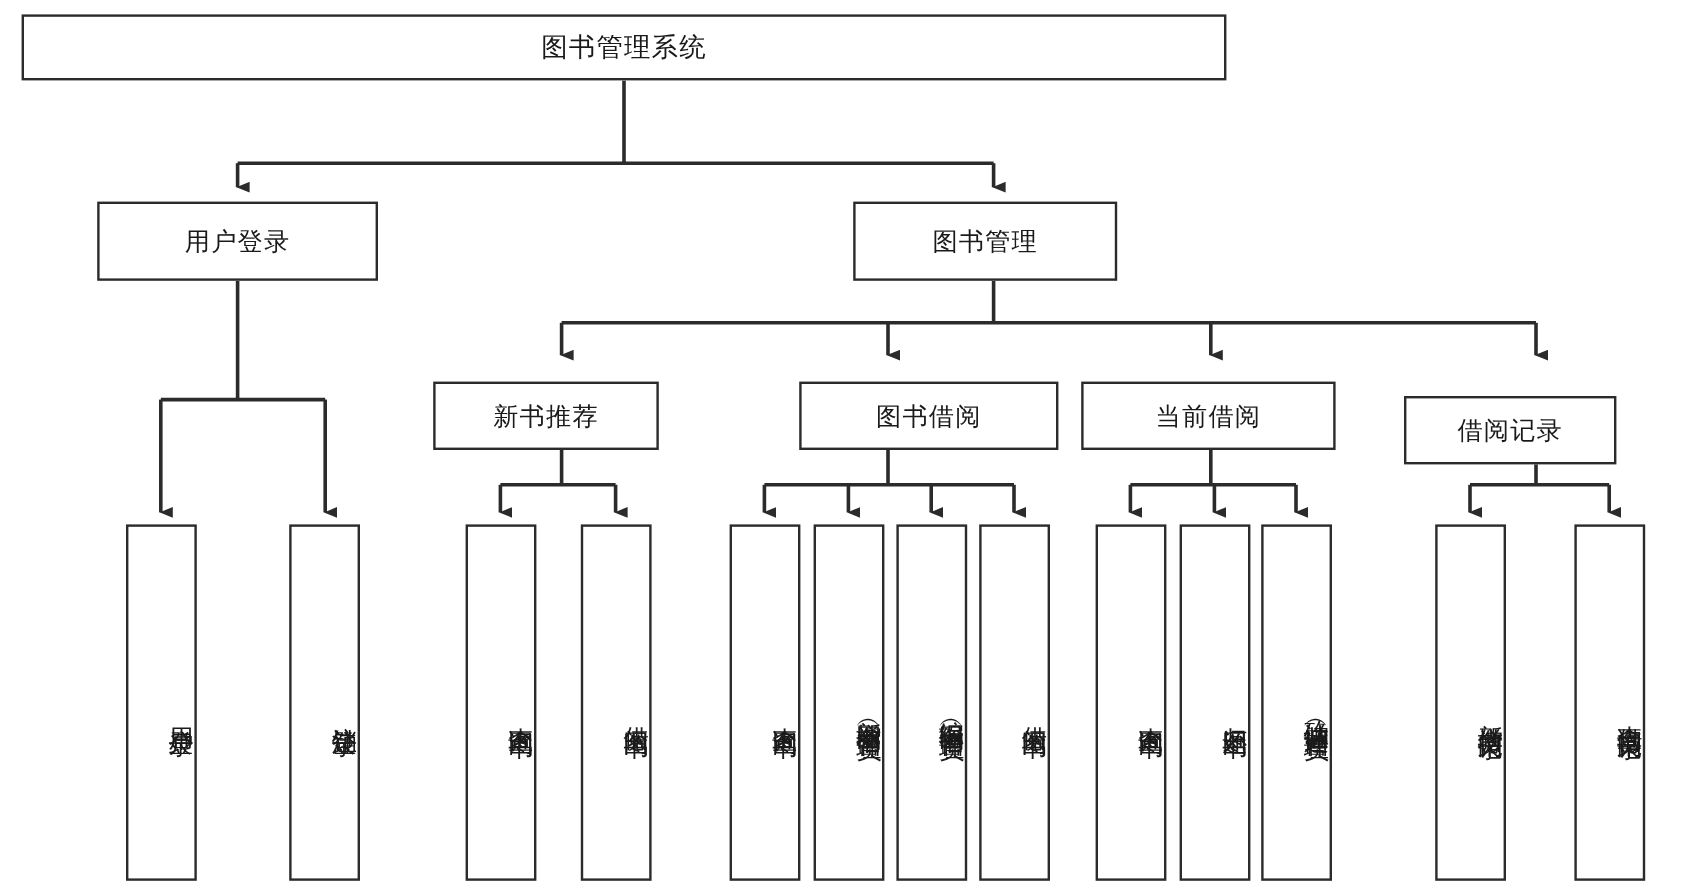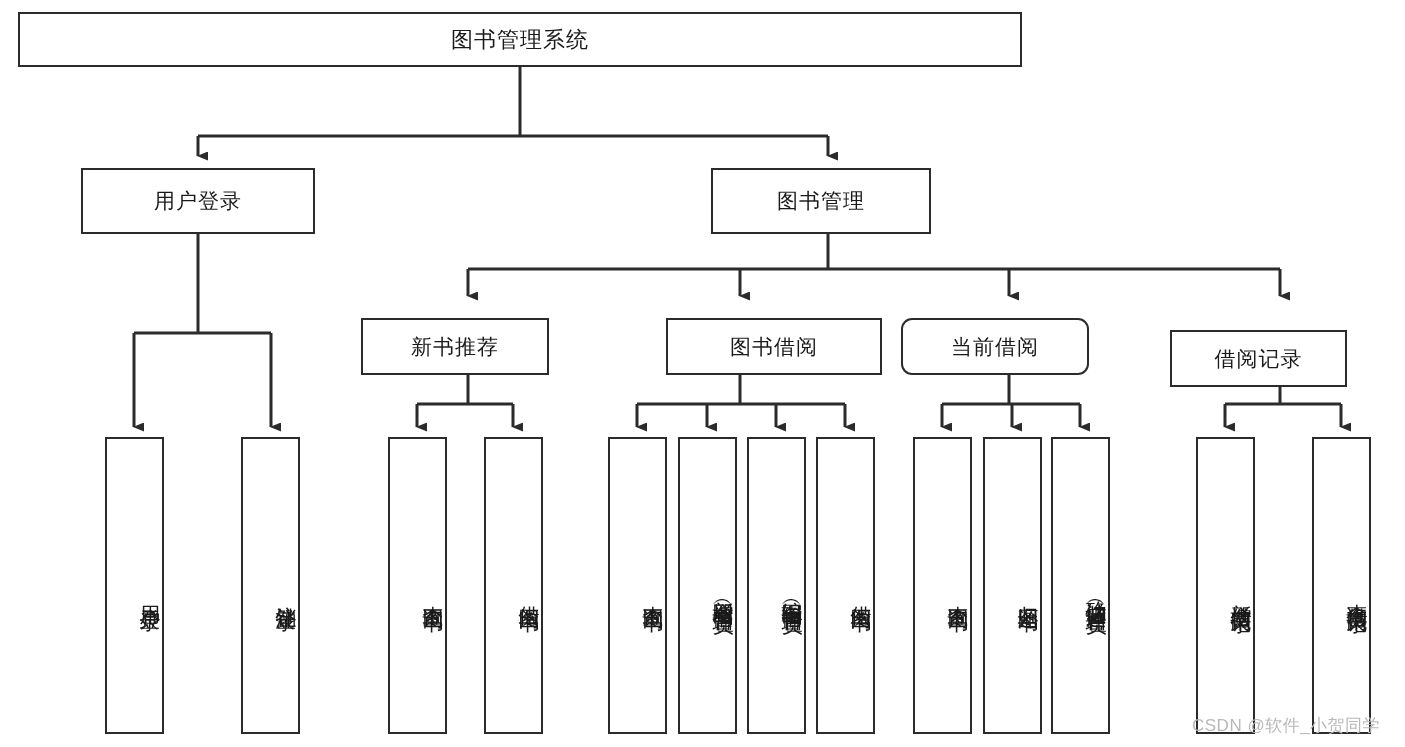--- a/index.html
+++ b/index.html
@@ -133,21 +133,21 @@
   <div class="node horiz" style="left:711px; top:168px; width:220px; height:66px;">
     <span>图书管理</span>
   </div>
 
   <div class="node horiz" style="left:361px; top:318px; width:188px; height:57px;">
     <span>新书推荐</span>
   </div>
   <div class="node horiz" style="left:632px; top:318px; width:216px; height:57px;margin-left:34px;">
     <span>图书借阅</span>
   </div>
-  <div class="node horiz" style="left:901px; top:318px; width:188px; height:57px;border-radius:11px;">
+  <div class="node horiz" style="left:901px; top:318px; width:212px; height:57px;">
     <span>当前借阅</span>
   </div>
   <div class="node horiz" style="left:1170px; top:330px; width:177px; height:57px;">
     <span>借阅记录</span>
   </div>
 
   <div class="node leaf" style="left:105px; top:437px; width:59px; height:297px;">
     <span class="leaf-label">用户登录</span>
   </div>
   <div class="node leaf" style="left:241px; top:437px; width:59px; height:297px;">
@@ -184,15 +184,14 @@
     <span class="leaf-label">确认归还（管理员）</span>
   </div>
 
   <div class="node leaf" style="left:1196px; top:437px; width:59px; height:297px;">
     <span class="leaf-label">新增借阅记录</span>
   </div>
   <div class="node leaf" style="left:1312px; top:437px; width:59px; height:297px;">
     <span class="leaf-label">查询借阅记录</span>
   </div>
 
-  <div class="watermark" style="left:1192px; top:714px;">CSDN @软件_小贺同学</div>
 
 </div>
 
 </body></html>

